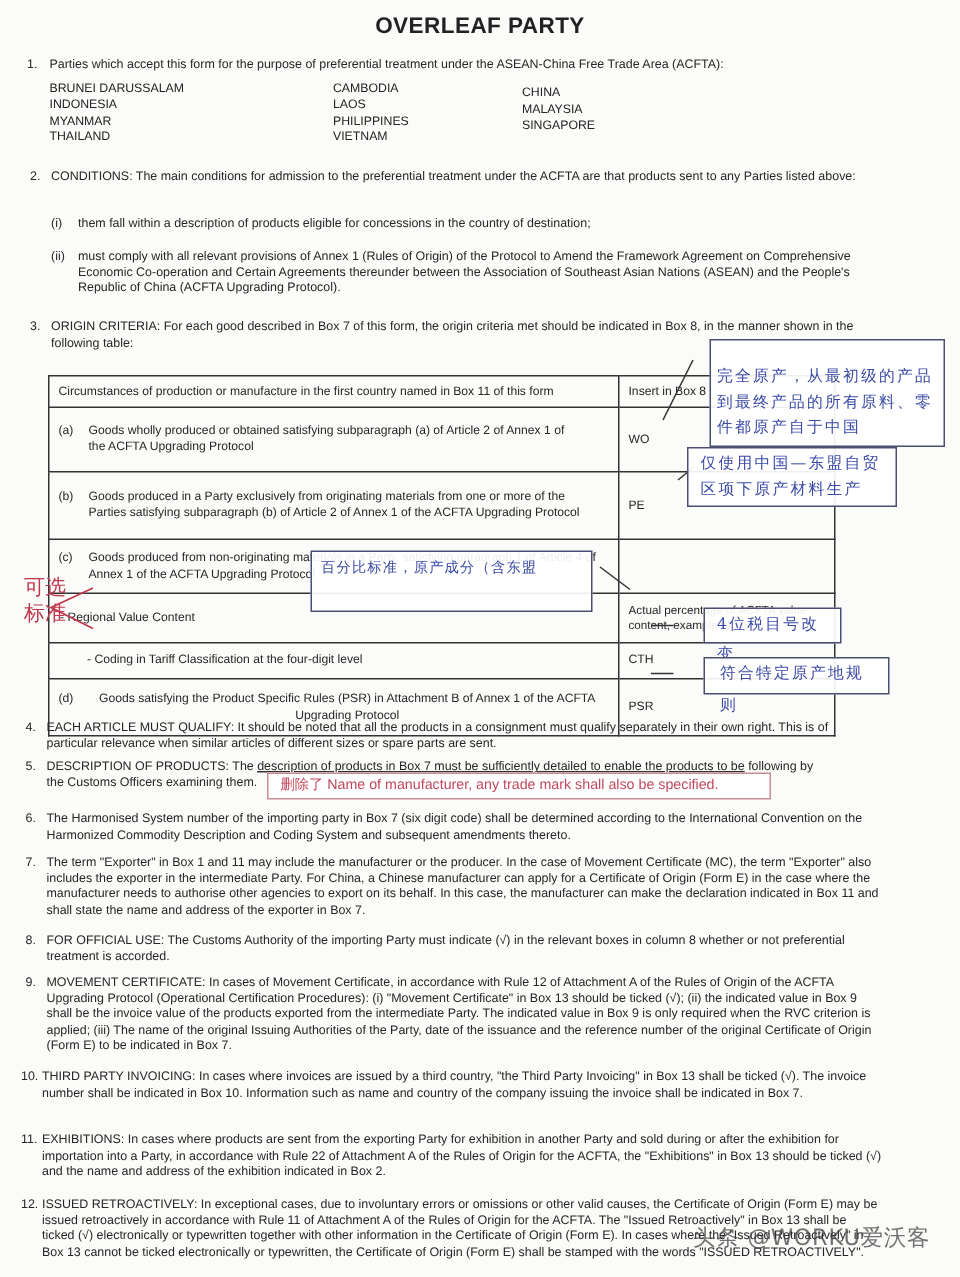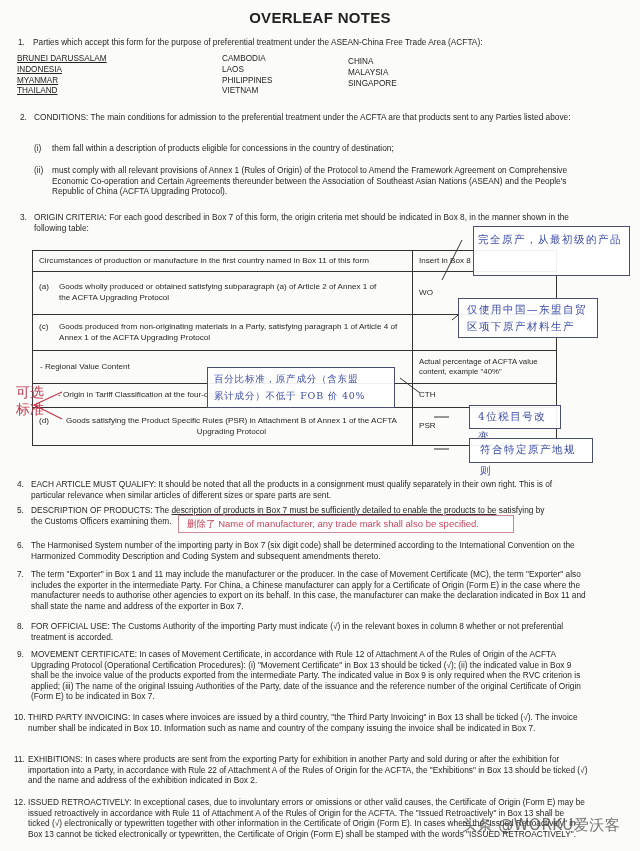--- a/index.html
+++ b/index.html
@@ -19,25 +19,25 @@
     .note-box { position: absolute; border: 1.5px solid #4a4f72; background: rgba(255,255,255,0.92); color: #3b4ba6; font-family: "DejaVu Serif", serif; letter-spacing: 1.5px; }
     .red-note { position: absolute; border: 1.5px solid #c98b95; background: rgba(255,255,255,0.95); color: #c2475c; font-size: 9.5px; line-height: 14px; padding: 1px 8px; white-space: nowrap; }
     .red-cn { position: absolute; color: #c0394e; font-family: "DejaVu Serif", serif; font-size: 14px; line-height: 17px; }
     .underline-strike { text-decoration: underline; text-decoration-color: #333; }
     .watermark { position: absolute; left: 462px; top: 820px; font-size: 15px; color: rgba(60,60,60,0.72); letter-spacing: 0.5px; white-space: nowrap; font-family: "DejaVu Sans", sans-serif; text-align: right; }
     svg.ov { position: absolute; left: 0; top: 0; pointer-events: none; }
   </style>
 </head>
 <body>
 
-<div class="abs title">OVERLEAF NOTES</div>
+<div class="abs title">OVERLEAF PARTY</div>
 
 <div class="num" style="left:18px;top:37px;">1.</div>
 <div class="para" style="left:33px;top:37px;width:590px;">Parties which accept this form for the purpose of preferential treatment under the ASEAN-China Free Trade Area (ACFTA):</div>
-<div class="countries" style="left:17px;top:54px;text-decoration:underline;">
+<div class="countries" style="left:33px;top:54px;">
   <div>BRUNEI DARUSSALAM</div>
   <div>INDONESIA</div>
   <div>MYANMAR</div>
   <div>THAILAND</div>
 </div>
 <div class="countries" style="left:222px;top:54px;">
   <div>CAMBODIA</div>
   <div>LAOS</div>
   <div>PHILIPPINES</div>
   <div>VIETNAM</div>
@@ -61,73 +61,78 @@
 <table class="oc">
   <tbody>
       <tr style="height:21px;">
     <td>Circumstances of production or  manufacture in the first country named in Box 11 of this form</td>
     <td class="right">Insert in Box 8</td>
   </tr>
   <tr style="height:43px;">
     <td><span class="lbl">(a)</span><span class="lbl-txt">Goods wholly produced or obtained satisfying subparagraph (a) of Article 2 of Annex 1 of the ACFTA Upgrading Protocol</span></td>
     <td class="right">WO</td>
   </tr>
+  <tr style="height:45px;">
+    <td><span class="lbl">(b)</span><span class="lbl-txt" style="width:345px;">Goods produced in a Party exclusively from originating materials from one or more of the Parties satisfying subparagraph (b) of Article 2 of Annex 1 of the ACFTA Upgrading Protocol</span></td>
+    <td class="right">PE</td>
+  </tr>
   <tr style="height:36px;">
     <td style="border-bottom:none;"><span class="lbl">(c)</span><span class="lbl-txt" style="width:345px;">Goods produced from non-originating materials in a Party, satisfying paragraph 1 of Article 4 of Annex 1 of the ACFTA Upgrading Protocol</span></td>
     <td class="right"></td>
   </tr>
   <tr style="height:33px;">
     <td style="padding-left:7px;border-top:1px solid #333;">- Regional Value Content</td>
     <td class="right" style="font-size:7.8px;line-height:10px;">Actual percentage of ACFTA value content, example "40%"</td>
   </tr>
   <tr style="height:24px;">
-    <td style="padding-left:25px;">- Origin in Tariff Classification at the four-digit level</td>
+    <td style="padding-left:25px;">- Coding in Tariff Classification at the four-digit level</td>
     <td class="right">CTH</td>
   </tr>
   <tr style="height:38px;">
     <td><span class="lbl">(d)</span><span class="lbl-txt" style="width:345px;text-align:center;">Goods satisfying the Product Specific Rules (PSR) in Attachment B of Annex 1 of the ACFTA Upgrading Protocol</span></td>
     <td class="right">PSR</td>
   </tr>
 </tbody>
   </table>
 
 <svg class="ov" width="640" height="851">
   <line x1="462" y1="240" x2="442" y2="280" stroke="#333" stroke-width="1"></line>
   <line x1="452" y1="320" x2="463" y2="311" stroke="#333" stroke-width="1"></line>
   <line x1="400" y1="378" x2="420" y2="393" stroke="#333" stroke-width="1"></line>
   <line x1="434" y1="417" x2="449" y2="417" stroke="#333" stroke-width="1"></line>
   <line x1="434" y1="449" x2="449" y2="449" stroke="#333" stroke-width="1"></line>
   <polyline points="62,392 34,405 62,419" fill="none" stroke="#c0394e" stroke-width="1.2"></polyline>
 </svg>
 
-<div class="note-box" style="left:473px;top:226px;width:157px;height:50px;font-size:10.5px;line-height:17px;padding:4px 4px;">
+<div class="note-box" style="left:473px;top:226px;width:157px;height:72px;font-size:10.5px;line-height:17px;padding:16px 4px;">
   <div>完全原产，从最初级的产品</div>
+  <div>到最终产品的所有原料、零</div>
+  <div>件都原产自于中国</div>
 </div>
 <div class="note-box" style="left:458px;top:298px;width:140px;height:40px;font-size:10.5px;line-height:17px;padding:2px 8px;">
   <div>仅使用中国—东盟自贸</div>
   <div>区项下原产材料生产</div>
 </div>
 <div class="note-box" style="left:207px;top:367px;width:188px;height:41px;font-size:9.5px;line-height:17px;padding:2px 6px;letter-spacing:0.8px;">
   <div>百分比标准，原产成分（含东盟</div>
-  <div>累计成分）不低于 FOB 价 40%</div>
 </div>
 <div class="note-box" style="left:469px;top:405px;width:92px;height:24px;font-size:10.5px;line-height:20px;padding:0 8px;">4位税目号改变</div>
 <div class="note-box" style="left:469px;top:438px;width:124px;height:25px;font-size:10.5px;line-height:21px;padding:0 10px;">符合特定原产地规则</div>
 
 <div class="red-cn" style="left:16px;top:384px;">
   <div>可选</div>
   <div>标准</div>
 </div>
 
 <div class="num" style="left:17px;top:479px;">4.</div>
 <div class="para" style="left:31px;top:479px;width:548px;">EACH ARTICLE MUST QUALIFY: It should be noted that all the products in a consignment must qualify separately in their own right. This is of particular relevance when similar articles of different sizes or spare parts are sent.</div>
 
 <div class="num" style="left:17px;top:505px;">5.</div>
 <div class="para" style="left:31px;top:505px;width:560px;white-space:nowrap;">
-  <span>DESCRIPTION OF PRODUCTS: The </span><span class="underline-strike">description of products in Box 7 must be sufficiently detailed to enable the products to be</span><span> satisfying by</span>
+  <span>DESCRIPTION OF PRODUCTS: The </span><span class="underline-strike">description of products in Box 7 must be sufficiently detailed to enable the products to be</span><span> following by</span>
 </div>
 <div class="para" style="left:31px;top:516px;">the Customs Officers examining them.</div>
 <div class="red-note" style="left:178px;top:515px;width:336px;">删除了 Name of manufacturer, any trade mark shall also be specified.</div>
 
 <div class="num" style="left:17px;top:540px;">6.</div>
 <div class="para" style="left:31px;top:540px;width:558px;">The Harmonised System number of the importing party in Box 7 (six digit code) shall be determined according to the International Convention on the Harmonized Commodity Description and Coding System and subsequent amendments thereto.</div>
 
 <div class="num" style="left:17px;top:569px;">7.</div>
 <div class="para" style="left:31px;top:569px;width:558px;">The term "Exporter" in Box 1 and 11 may include the manufacturer or the producer. In the case of Movement Certificate (MC), the term "Exporter" also includes the exporter in the intermediate Party. For China, a Chinese manufacturer can apply for a Certificate of Origin (Form E) in the case where the manufacturer needs to authorise other agencies to export on its behalf. In this case, the manufacturer can make the declaration indicated in Box 11 and shall state the name and address of the exporter  in Box 7.</div>
 

